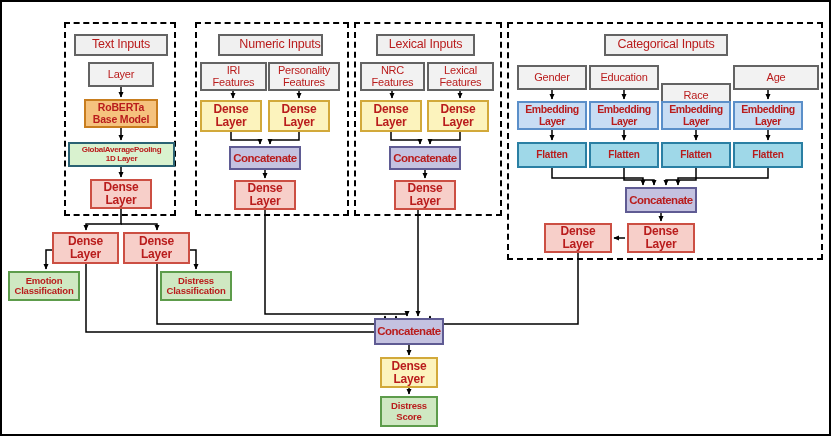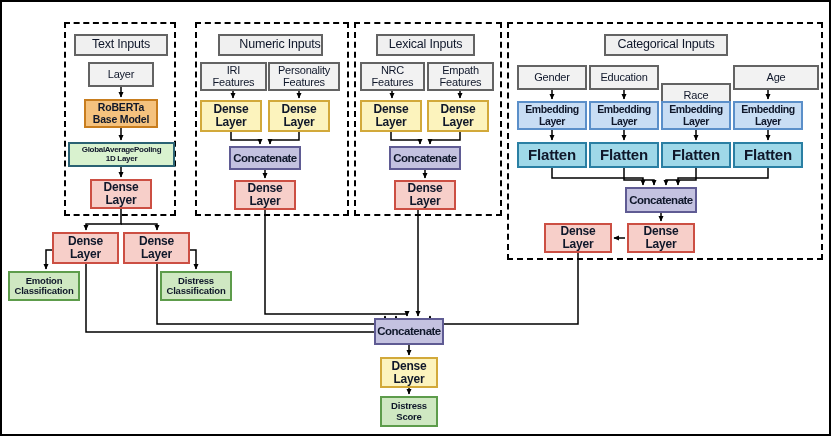--- a/index.html
+++ b/index.html
@@ -28,21 +28,21 @@
     background: transparent;
   }
   .node {
     position: absolute;
     display: flex;
     align-items: center;
     justify-content: center;
     text-align: center;
     line-height: 1.08;
     font-weight: bold;
-    color: #0f172a;
+    color: #b91c1c;
     z-index: 3;
     white-space: pre-line;
     letter-spacing: -0.2px;
   }
   
   .grp-title {
     background: #f0f0f0;
     border: 2px solid #636363;
     font-weight: normal;
     font-size: 12.5px;
@@ -83,21 +83,21 @@
   }
   .blue-emb {
     background: #c8ddf4;
     border: 2px solid #5b8fc9;
     font-size: 10.5px;
     letter-spacing: -0.4px;
   }
   .blue-flat {
     background: #9fd8e8;
     border: 2px solid #2a7fa3;
-    font-size: 15px;
+    font-size: 10px;
   }
   .green-out {
     background: #cfe8c2;
     border: 2px solid #5d9c4b;
     font-size: 9.5px;
     letter-spacing: -0.2px;
   }
 </style>
 </head>
 <body>
@@ -192,21 +192,21 @@
 Layer</div>
   <div class="node yellow" style="left:266px; top:98px;  width:62px;  height:32px;">Dense
 Layer</div>
   <div class="node purple" style="left:227px; top:144px; width:72px;  height:24px;">Concatenate</div>
   <div class="node red" style="left:232px; top:178px; width:62px;  height:30px;">Dense
 Layer</div>
 
   <div class="node grp-title" style="left:374px; top:32px;  width:99px;  height:22px;">Lexical Inputs</div>
   <div class="node input-box" style="left:358px; top:60px;  width:65px;  height:29px;">NRC
 Features</div>
-  <div class="node input-box" style="left:425px; top:60px;  width:67px;  height:29px;">Empath
+  <div class="node input-box" style="left:425px; top:60px;  width:67px;  height:29px;">Lexical
 Features</div>
   <div class="node yellow" style="left:358px; top:98px;  width:62px;  height:32px;">Dense
 Layer</div>
   <div class="node yellow" style="left:425px; top:98px;  width:62px;  height:32px;">Dense
 Layer</div>
   <div class="node purple" style="left:387px; top:144px; width:72px;  height:24px;">Concatenate</div>
   <div class="node red" style="left:392px; top:178px; width:62px;  height:30px;">Dense
 Layer</div>
 
   <div class="node grp-title" style="left:602px; top:32px;  width:124px; height:22px;">Categorical Inputs</div>

